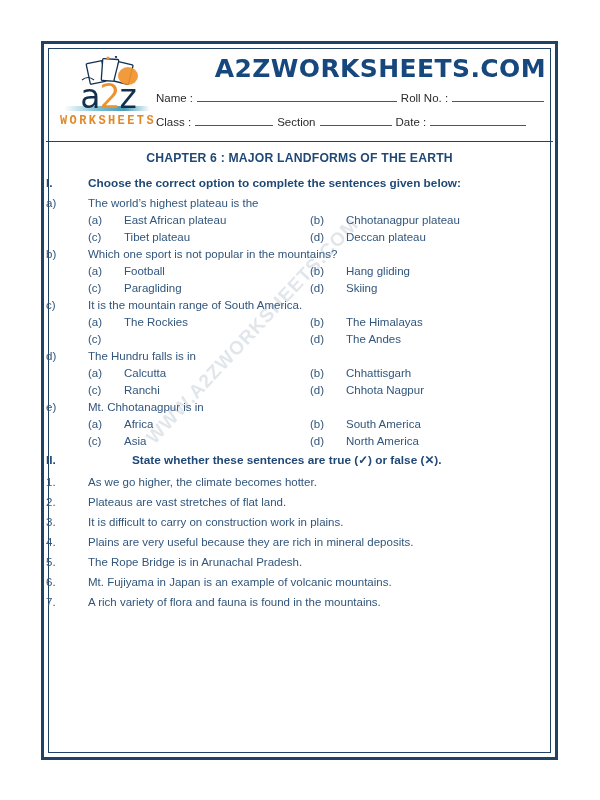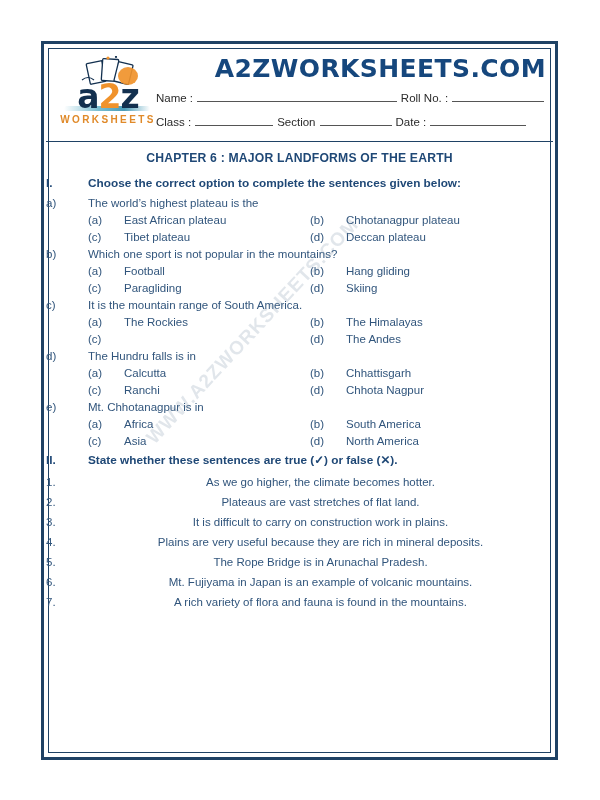--- a/index.html
+++ b/index.html
@@ -83,38 +83,39 @@
     top: 2px;
     width: 72px;
     height: 34px;
   }
   #logo-a2z {
     position: absolute;
     left: 6px;
     top: 26px;
     width: 92px;
     font-size: 33px;
-    font-weight: bold;
+    font-weight: normal;
     line-height: 1;
     letter-spacing: -1px;
     text-align: center;
     font-family: "DejaVu Sans", sans-serif;
   }
   .logo-nav { color: #13304f; }
   .logo-orange { color: #f0922b; }
   #logo-sub {
     position: absolute;
     left: 4px;
     top: 60px;
     width: 96px;
     text-align: center;
-    font-size: 10px;
+    font-size: 12px;
     letter-spacing: 2.4px;
     font-weight: bold;
     color: #e08a2a;
+    font-family: Liberation Mono, monospace;
   }
   #logo-swoosh {
     position: absolute;
     left: 8px;
     top: 52px;
     width: 86px;
     height: 5px;
     background: linear-gradient(90deg, rgba(122,190,210,0) 0%, #7abed2 40%, #4a9cb8 70%, rgba(74,156,184,0) 100%);
     border-radius: 3px;
   }
@@ -214,22 +215,22 @@
 
   .tf-row {
     display: flex;
     margin-bottom: 8px;
     color: #31557c;
   }
   .tf-num {
     width: 42px;
     flex: none;
   }
-  .tf-text { flex: 1; text-align: center; }
-  #section-2 { margin-top: 6px; }
+  .tf-text { flex: 1; }
+  #section-2 { margin-top: 6px; gap: 44px; }
   #tf-list { margin-top: 9px; }
 </style>
 </head>
 <body>
 
 <div id="page-frame">
   <div id="page-frame-inner"></div>
 </div>
 
 <div id="watermark">WWW.A2ZWORKSHEETS.COM</div>

